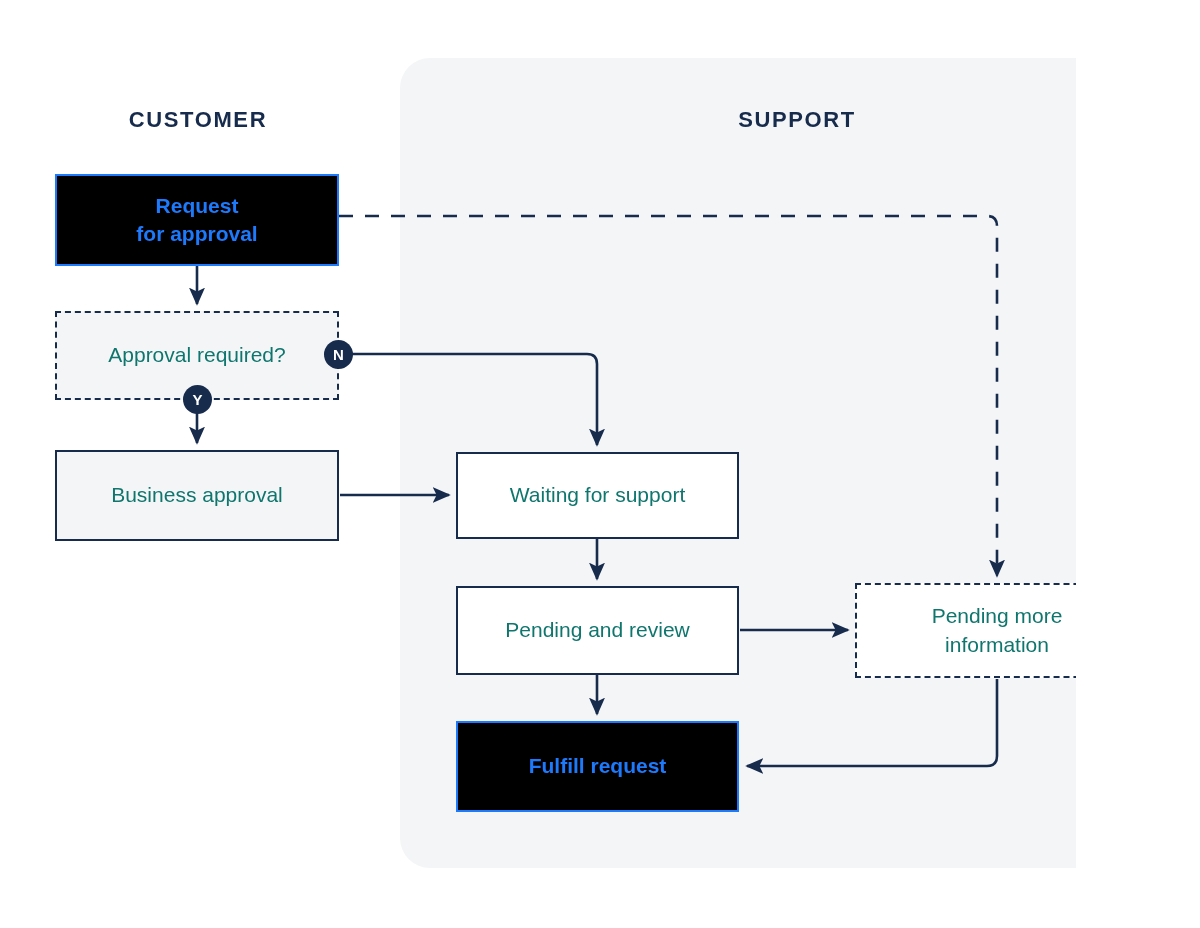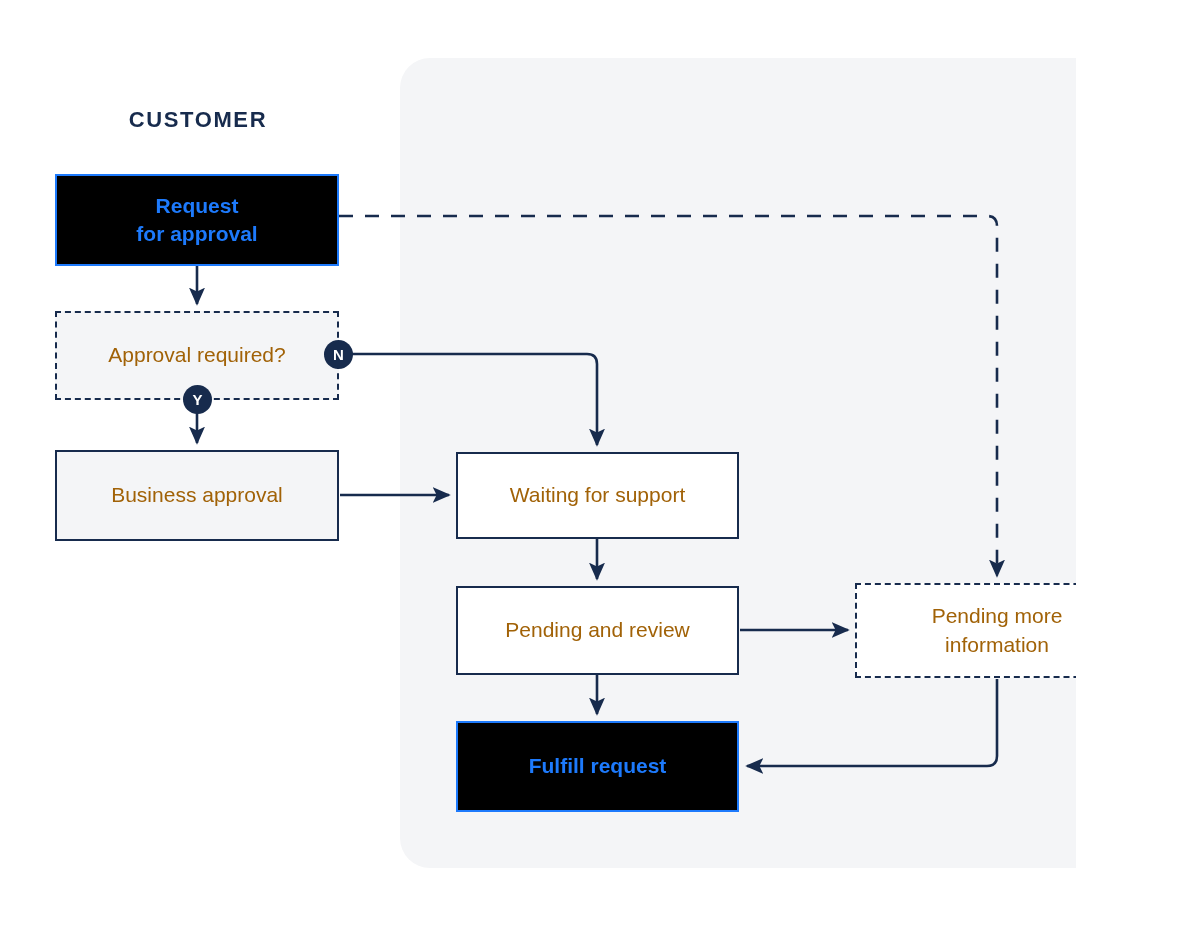--- a/index.html
+++ b/index.html
@@ -48,21 +48,21 @@
   }
   .node {
     position: absolute;
     box-sizing: border-box;
     display: flex;
     align-items: center;
     justify-content: center;
     text-align: center;
     font-size: 21px;
     line-height: 1.35;
-    color: #a16207;
+    color: #0f766e;
     padding: 4px 10px;
   }
   .node-solid-blue {
     border: 2px solid #1d7afc;
     background: #000000;
     color: #1d7afc;
     font-weight: bold;
   }
   .node-solid-navy {
     border: 2px solid #172b4d;
@@ -115,20 +115,21 @@
 </style>
 </head>
 <body>
 
 <div id="diagram-root">
 
   <div class="lane-panel"></div>
 
   <div class="lane-title" id="lane-title-customer">CUSTOMER</div>
 
+  <div class="lane-title" id="lane-title-support">SUPPORT</div>
 
   <svg class="edge-layer" viewBox="0 0 1200 928" xmlns="http://www.w3.org/2000/svg">
     <defs>
       <marker id="arrow-navy" viewBox="0 0 10 10" refX="9" refY="5" markerWidth="7" markerHeight="7" orient="auto-start-reverse">
         <path d="M 0 0.6 L 10 5 L 0 9.4 L 2.2 5 Z" fill="#172b4d"></path>
       </marker>
     </defs>
 
     <path d="M 197 266 L 197 304" fill="none" stroke="#172b4d" stroke-width="2.6" marker-end="url(#arrow-navy)"></path>
 

